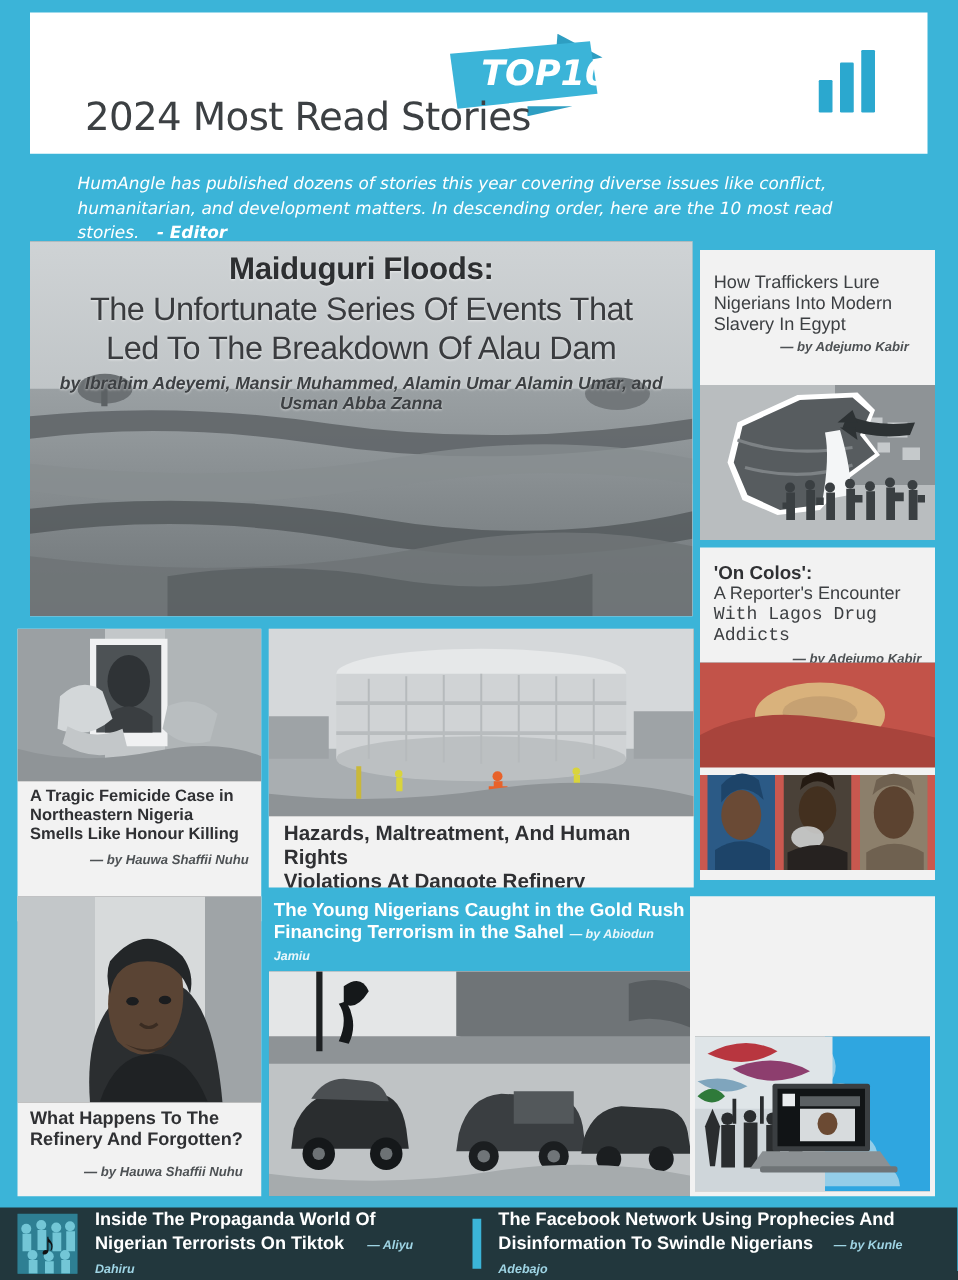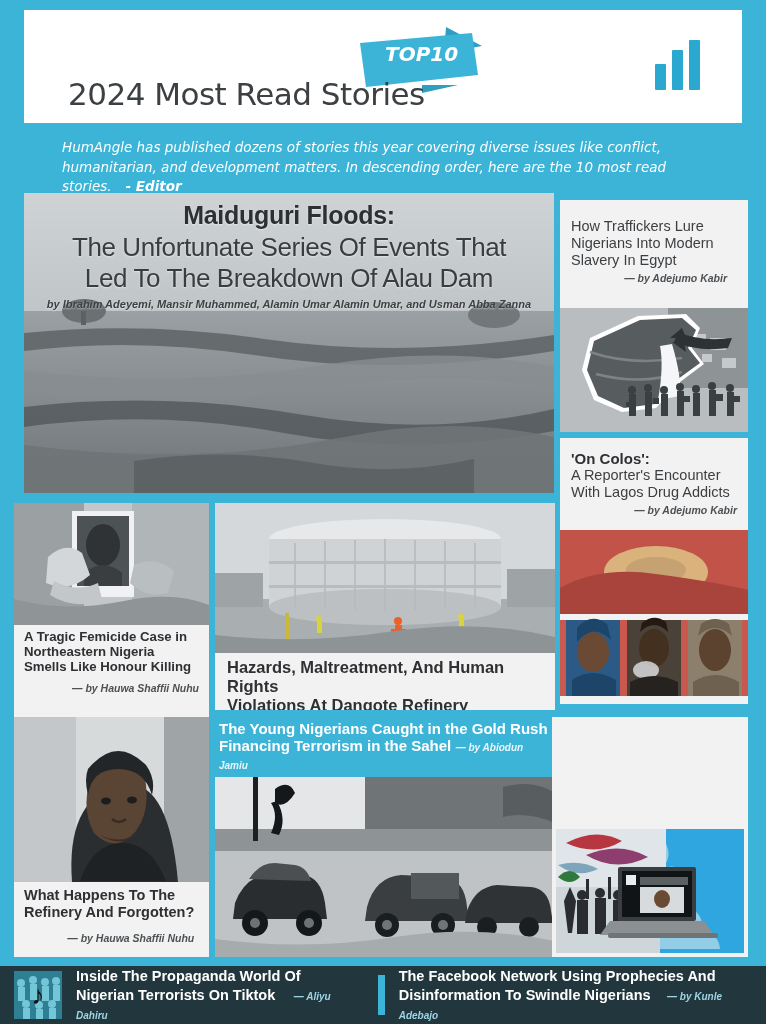--- a/index.html
+++ b/index.html
@@ -27,21 +27,21 @@
     line-height: 1;
     font-family: "DejaVu Sans", sans-serif;
   }
   .top10-badge {
     position: absolute; left: 336px; top: 17px;
     width: 128px; height: 66px;
   }
   .top10-badge svg { display: block; }
   .top10-text {
     position: absolute; left: 25px; top: 15px;
-    font-size: 20px; font-weight: bold; font-style: italic;
+    font-size: 28px; font-weight: bold; font-style: italic;
     color: #ffffff; letter-spacing: 0px;
     font-family: "DejaVu Sans", sans-serif;
   }
   .subtitle {
     position: absolute; left: 44px; top: 66px;
     font-size: 31px; color: #3c4043; font-weight: 400;
     letter-spacing: -0.5px;
     font-family: "DejaVu Sans", sans-serif;
   }
   .bars-icon {
@@ -76,21 +76,21 @@
   .lead-photo { inset: 0; }
   .lead-titles {
     position: absolute; left: 0; top: 8px; width: 100%;
     text-align: center; padding: 0 4px;
     text-shadow: 0 1px 2px rgba(255,255,255,0.55);
   }
   .lead-kicker { font-size: 25px; font-weight: bold; color:#2d2f31; letter-spacing:-0.3px;}
   .lead-l1 { font-size: 26px; color:#3a3c3f; font-weight: 400; margin-top: 2px; letter-spacing:-0.4px;}
   .lead-l2 { font-size: 26px; color:#3a3c3f; font-weight: 400; letter-spacing:-0.4px;}
   .lead-by {
-    font-size: 11px; font-style: italic; font-weight: bold;
+    font-size: 14px; font-style: italic; font-weight: bold;
     color:#3d4043; margin-top: 4px;
   }
 
   
   .traf { left: 560px; top: 200px; width: 188px; height: 232px; }
   .traf-head { padding: 18px 11px 0 11px; }
   .traf-head .t { font-size: 14.5px; }
   .traf-by { padding: 4px 10px 0 0; }
   .traf-photo { left: 0; top: 108px; width: 188px; height: 124px; }
 
@@ -257,21 +257,21 @@
           <rect x="174" y="88" width="6" height="6"></rect>
       </g>
     </svg>
   </div>
 </div>
 
 <div class="card colos">
   <div class="colos-head">
     <div class="hl" style="font-size:15px;">'On Colos':</div>
     <div class="hl-light" style="font-size:14.5px;">A Reporter's Encounter</div>
-    <div class="hl-light" style="font-size:14.5px;">With Lagos Drug Addicts</div>
+    <div class="hl-light" style="font-size:14.5px;font-family:Liberation Mono, monospace;">With Lagos Drug Addicts</div>
     <div class="byline" style="padding-top:3px;">— by Adejumo Kabir</div>
   </div>
   <div class="photo colos-photo">
     <svg width="188" height="174" viewBox="0 0 188 174" preserveAspectRatio="none">
       <rect width="188" height="174" fill="#c9584f"></rect>
       <path d="M0 0 h188 v78 H0z" fill="#c25349"></path>
       <ellipse cx="96" cy="42" rx="52" ry="26" fill="#d9b27c"></ellipse>
       <ellipse cx="96" cy="40" rx="30" ry="13" fill="#c6a172"></ellipse>
       <path d="M0 58 q40 -22 96 -14 q60 8 92 16 v26 H0z" fill="#a8443c"></path>
       <rect x="0" y="84" width="188" height="6" fill="#f2f2f2"></rect>

